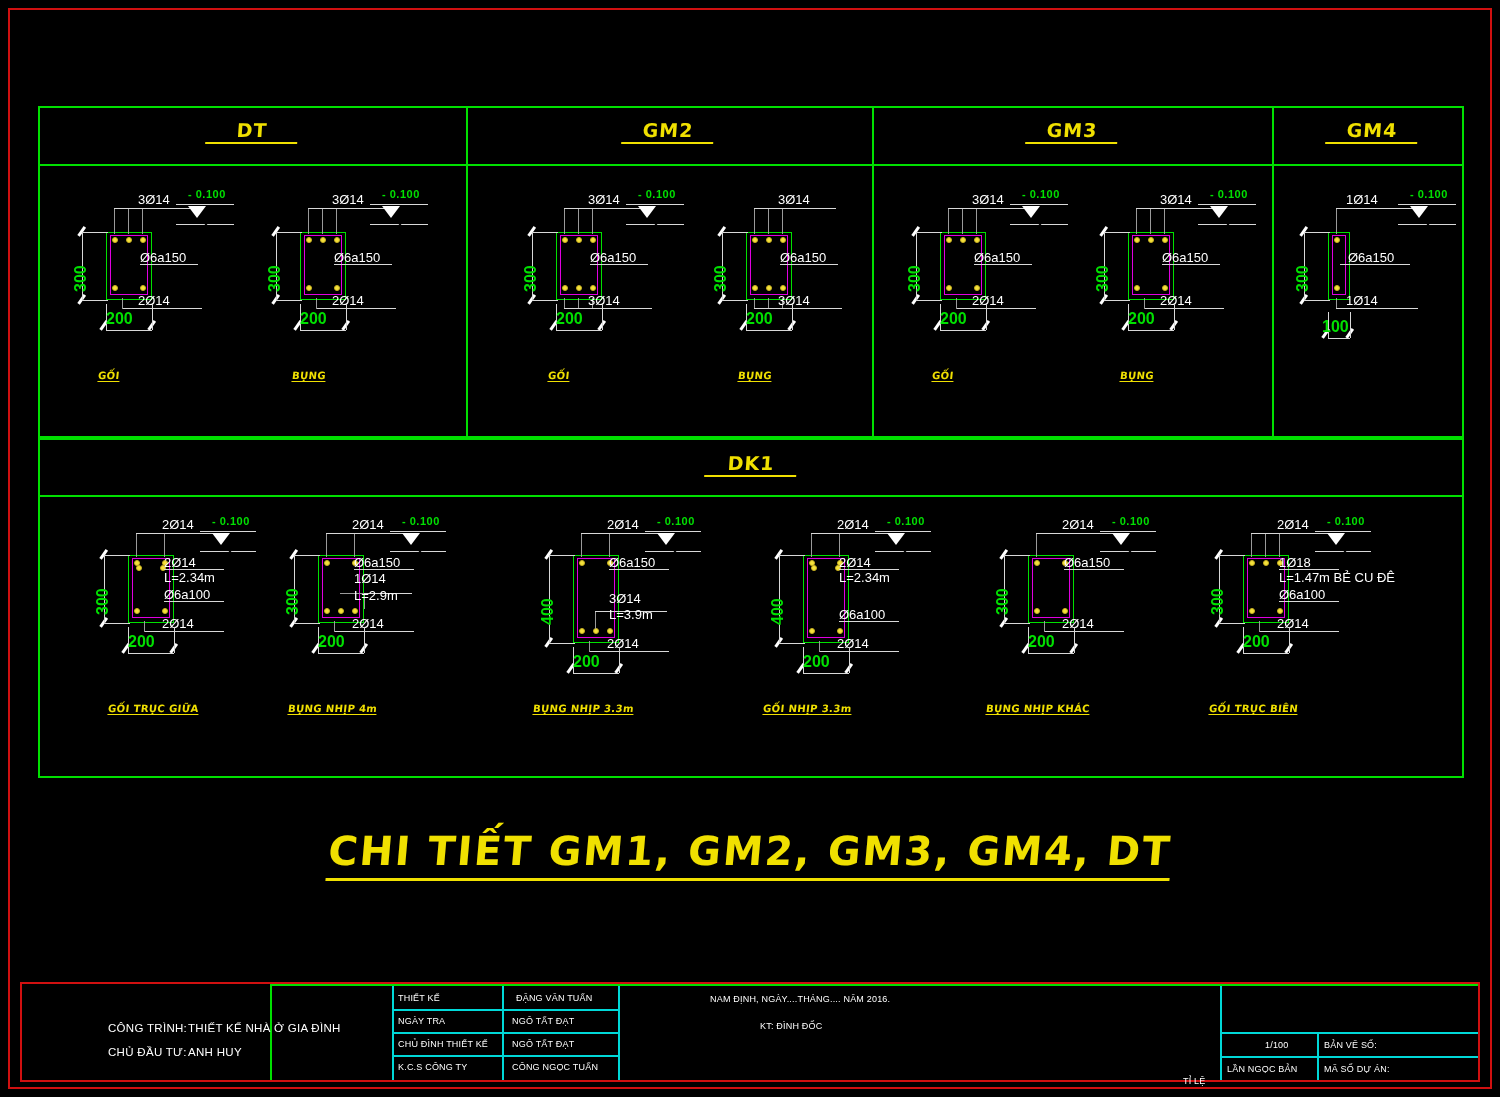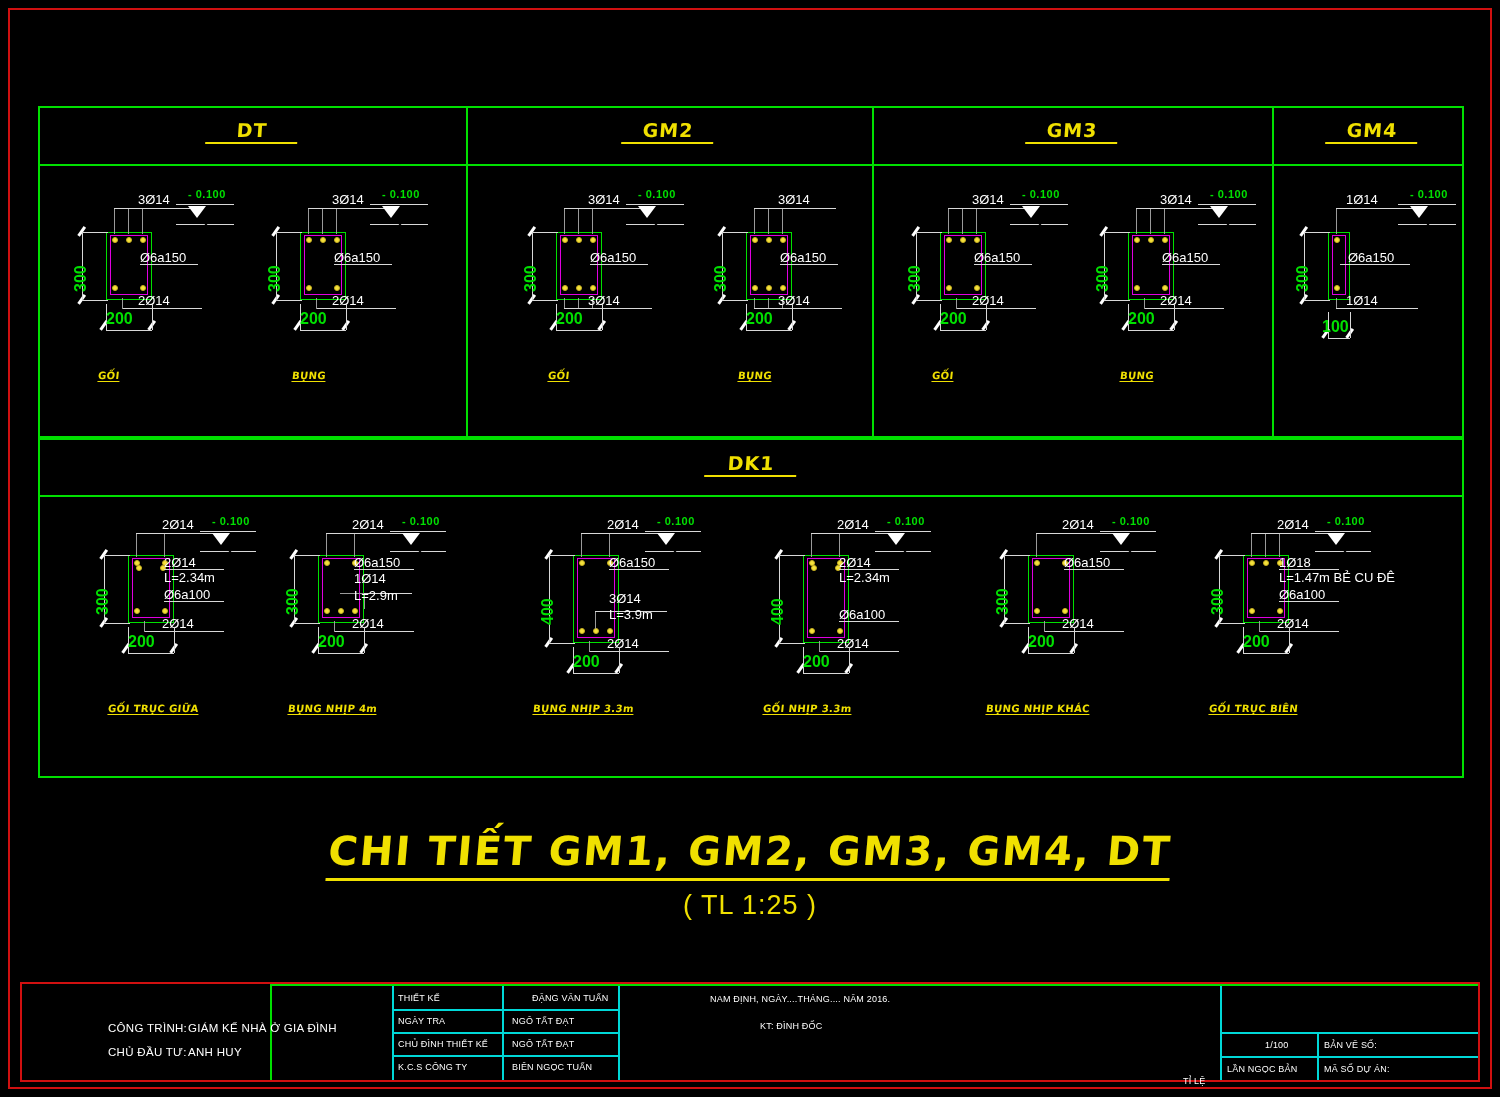--- a/index.html
+++ b/index.html
@@ -665,53 +665,52 @@
     <div class="wl" style="left:100px; top:38px; width:56px;"></div>
     <div class="lvtri" style="left:112px; top:20px;">
         <div class="lvtri-in"></div>
       </div>
     <div class="caption" style="left:-6px; top:190px;">GỐI TRỤC BIÊN</div>
   </div>
 
   <div id="main-title" style="top:828px;">
     <span>CHI TIẾT GM1, GM2, GM3, GM4, DT</span>
   </div>
-  <div id="main-scale" style="top:890px;">( TL 1:25 )</div>
 
   <div id="tblock">
 
     <div class="tb-red" style="left:0; top:0; width:1460px; height:2px;"></div>
     <div class="tb-red" style="left:0; top:98px; width:1460px; height:2px;"></div>
     <div class="tb-red" style="left:0; top:0; width:2px; height:100px;"></div>
     <div class="tb-red" style="left:1458px; top:0; width:2px; height:100px;"></div>
 
     <div class="tb-green" style="left:250px; top:2px; width:1208px; height:2px;"></div>
 
     <div class="tb-green" style="left:250px; top:2px; width:2px; height:96px;"></div>
 
     <div class="tb-txt big" style="left:88px; top:40px;">CÔNG TRÌNH:</div>
-    <div class="tb-txt big" style="left:168px; top:40px;">GIÁM KẾ NHÀ Ở GIA ĐÌNH</div>
+    <div class="tb-txt big" style="left:168px; top:40px;">THIẾT KẾ NHÀ Ở GIA ĐÌNH</div>
     <div class="tb-txt big" style="left:88px; top:64px;">CHỦ ĐẦU TƯ:</div>
     <div class="tb-txt big" style="left:168px; top:64px;">ANH HUY</div>
 
     <div class="tb-cyan" style="left:372px; top:4px; width:1.5px; height:94px;"></div>
     <div class="tb-cyan" style="left:482px; top:4px; width:1.5px; height:94px;"></div>
     <div class="tb-cyan" style="left:598px; top:4px; width:1.5px; height:94px;"></div>
     <div class="tb-cyan" style="left:372px; top:27px; width:226px; height:1.5px;"></div>
     <div class="tb-cyan" style="left:372px; top:50px; width:226px; height:1.5px;"></div>
     <div class="tb-cyan" style="left:372px; top:73px; width:226px; height:1.5px;"></div>
 
     <div class="tb-txt" style="left:378px; top:11px;">THIẾT KẾ</div>
-    <div class="tb-txt" style="left:512px; top:11px;">ĐẶNG VĂN TUẤN</div>
+    <div class="tb-txt" style="left:496px; top:11px;">ĐẶNG VĂN TUẤN</div>
     <div class="tb-txt" style="left:378px; top:34px;">NGÀY TRA</div>
     <div class="tb-txt" style="left:492px; top:34px;">NGÔ TẤT ĐẠT</div>
     <div class="tb-txt" style="left:378px; top:57px;">CHỦ ĐÌNH THIẾT KẾ</div>
     <div class="tb-txt" style="left:492px; top:57px;">NGÔ TẤT ĐẠT</div>
     <div class="tb-txt" style="left:378px; top:80px;">K.C.S CÔNG TY</div>
-    <div class="tb-txt" style="left:492px; top:80px;">BIÊN NGỌC TUẤN</div>
+    <div class="tb-txt" style="left:492px; top:80px;">CÔNG NGỌC TUẤN</div>
 
     <div class="tb-txt" style="left:690px; top:12px;">NAM ĐỊNH, NGÀY....THÁNG.... NĂM 2016.</div>
     <div class="tb-txt" style="left:740px; top:39px;">KT:  ĐÌNH ĐỐC</div>
     <div class="tb-cyan" style="left:1200px; top:4px; width:1.5px; height:94px;"></div>
 
     <div class="tb-cyan" style="left:1200px; top:50px; width:258px; height:1.5px;"></div>
     <div class="tb-cyan" style="left:1200px; top:74px; width:258px; height:1.5px;"></div>
     <div class="tb-cyan" style="left:1297px; top:50px; width:1.5px; height:48px;"></div>
 
     <div class="tb-txt" style="left:1163px; top:58px;margin-top:36px;">TỈ LỆ</div>

